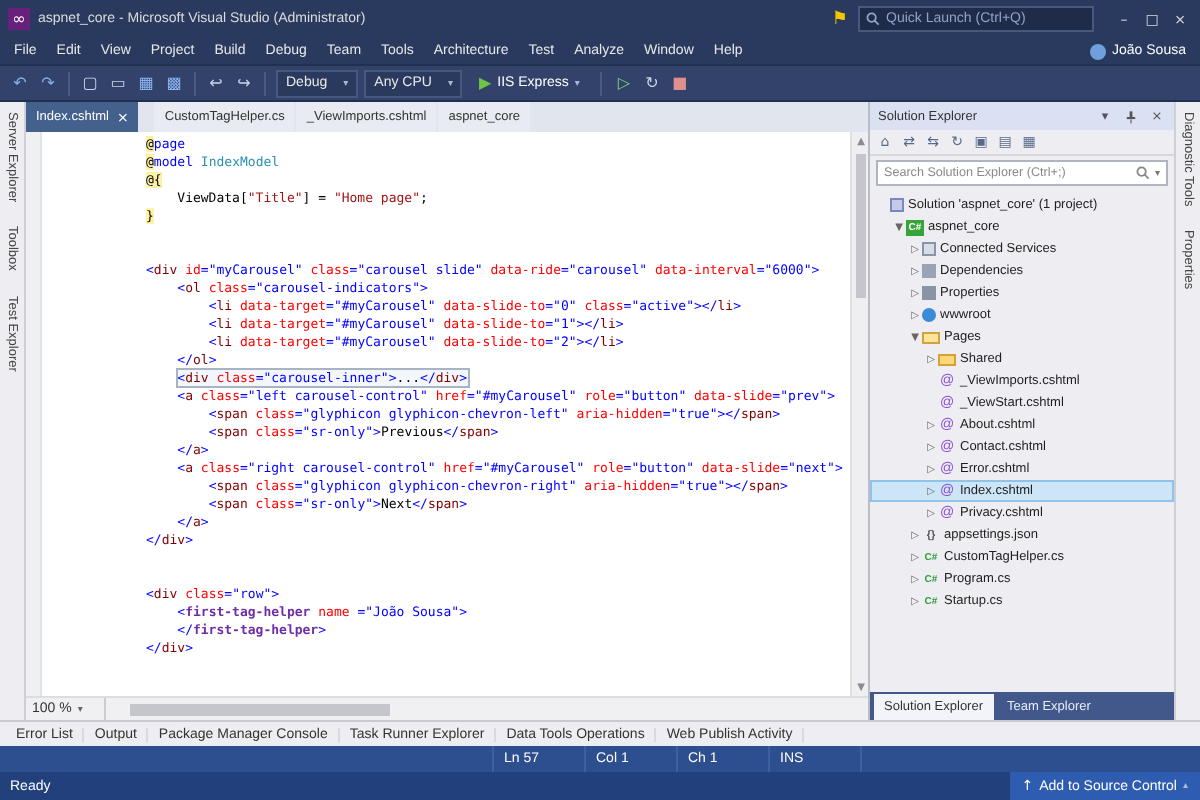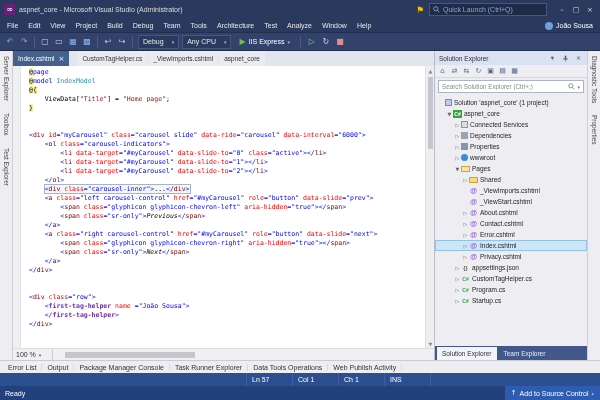--- a/index.html
+++ b/index.html
@@ -42,33 +42,33 @@
   .vtab{writing-mode:vertical-rl;font-size:6.5px;color:#444;white-space:nowrap;}
 
   .editor-col{flex:1;min-width:0;display:flex;flex-direction:column;background:#fff;}
   .tab-bar{height:15px;background:#e1e5ee;display:flex;align-items:flex-end;gap:1px;}
   .etab{height:15px;display:flex;align-items:center;padding:0 5px;font-size:6.5px;color:#333;background:#e9ebf2;white-space:nowrap;}
   .etab.active{background:#44618e;color:#fff;margin-right:7px;}
   .etab .close{margin-left:4px;font-size:7px;}
   .code-area{flex:1;display:flex;min-height:0;}
   .glyph-margin{width:8px;background:#eff0f1;border-right:1px solid #e2e3e6;}
   .code-lines{flex:1;min-width:0;padding:2px 0 0 8px;font-family:"DejaVu Sans Mono",monospace;font-size:6.5px;line-height:9px;white-space:pre;overflow:hidden;color:#111;}
-  .code-line{min-height:9px;}
+  .code-line{min-height:9px;margin-left:44px;}
   .box-span{outline:1px solid #a8b3c4;outline-offset:0;background:#f3f6fa;}
   .tk-rz{background:#fdf2a6;color:#000;}
   .tk-kw{color:#0000ff;}
   .tk-ty{color:#2b91af;}
   .tk-pl{color:#000;}
   .tk-st{color:#a31515;}
   .tk-dl{color:#0000ff;}
   .tk-tg{color:#800000;}
   .tk-th{color:#6f2da8;font-weight:bold;}
   .tk-at{color:#ff0000;}
   .tk-av{color:#0000ff;}
-  .tk-tx{color:#000;font-style:italic;}
+  .tk-tx{color:#000;}
   .v-scroll{width:9px;background:#efeff2;border-left:1px solid #e0e0e4;position:relative;}
   .v-thumb{position:absolute;left:2px;top:11px;width:5px;height:72px;background:#c4c6cc;}
   .scroll-arrow{position:absolute;left:0;width:9px;height:9px;display:flex;align-items:center;justify-content:center;color:#8a8a92;font-size:5px;font-family:"DejaVu Sans",sans-serif;}
   .scroll-arrow.up{top:0;} .scroll-arrow.down{bottom:0;}
   .editor-bottom{height:12px;display:flex;align-items:center;background:#f0f0f3;border-top:1px solid #ddd;}
   .zoom-box{width:40px;height:12px;padding:0 3px;color:#333;display:flex;align-items:center;gap:3px;border-right:1px solid #ccc;}
   .zoom-box .caret{color:#666;}
   .h-scroll{flex:1;position:relative;height:12px;}
   .h-thumb{position:absolute;left:12px;top:3px;width:130px;height:6px;background:#c4c6cc;}
 

